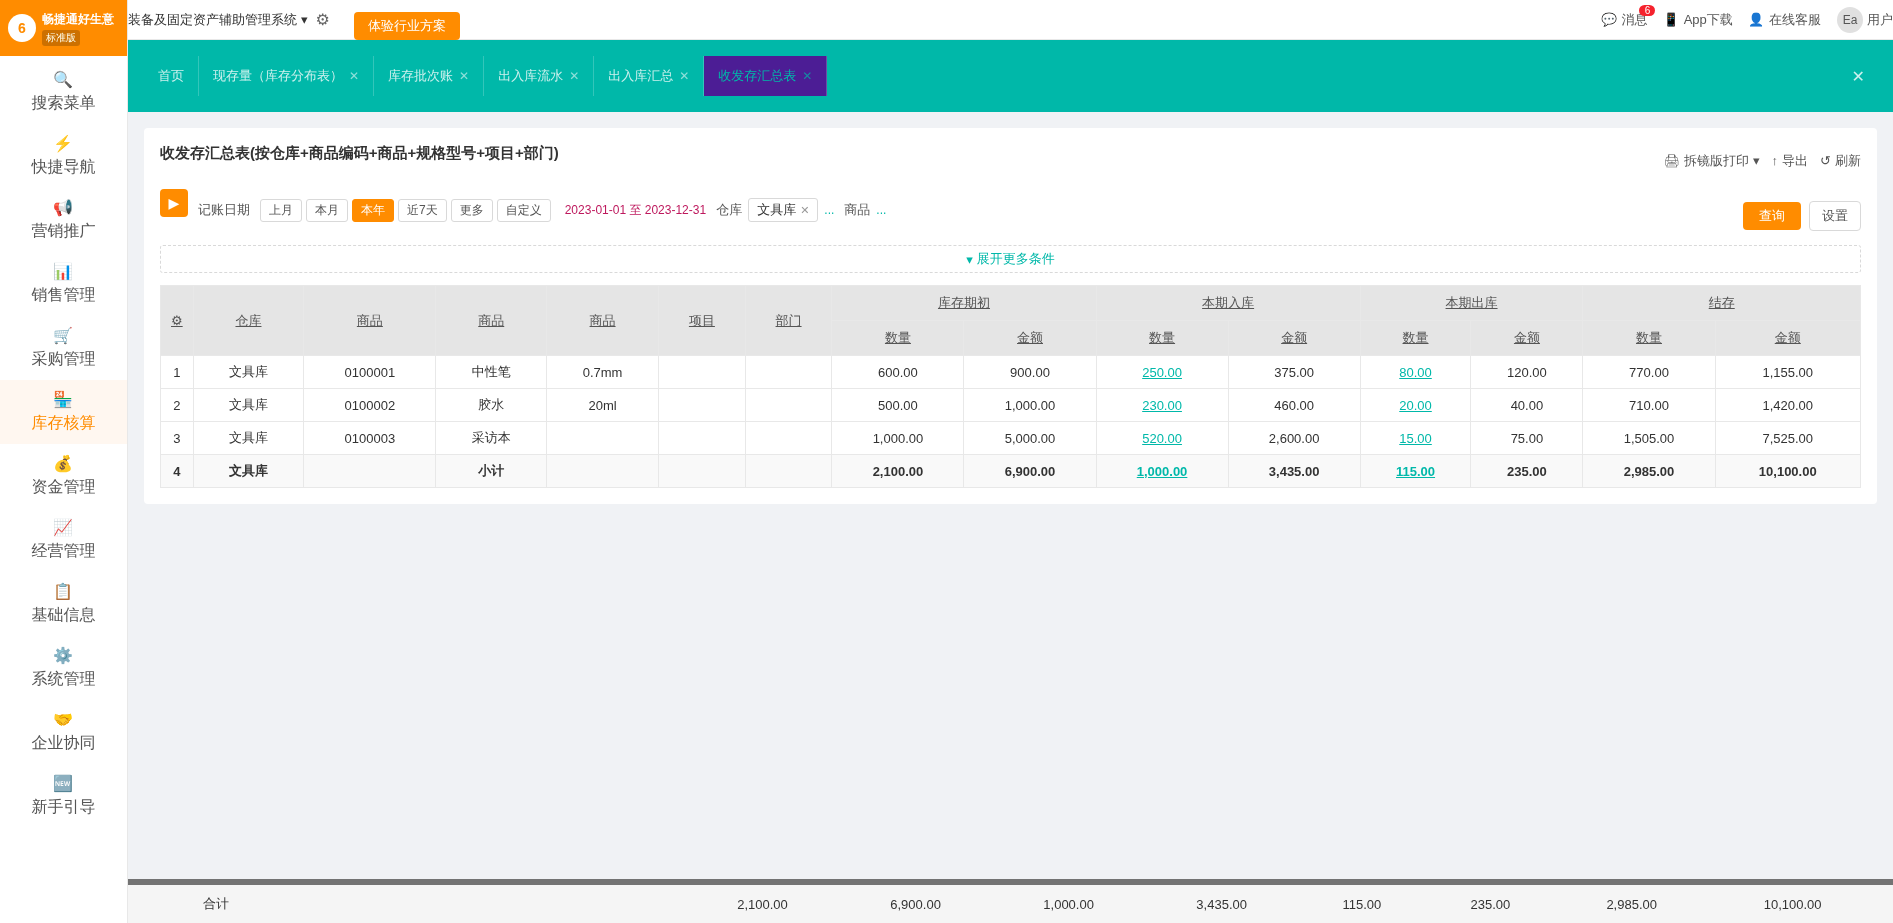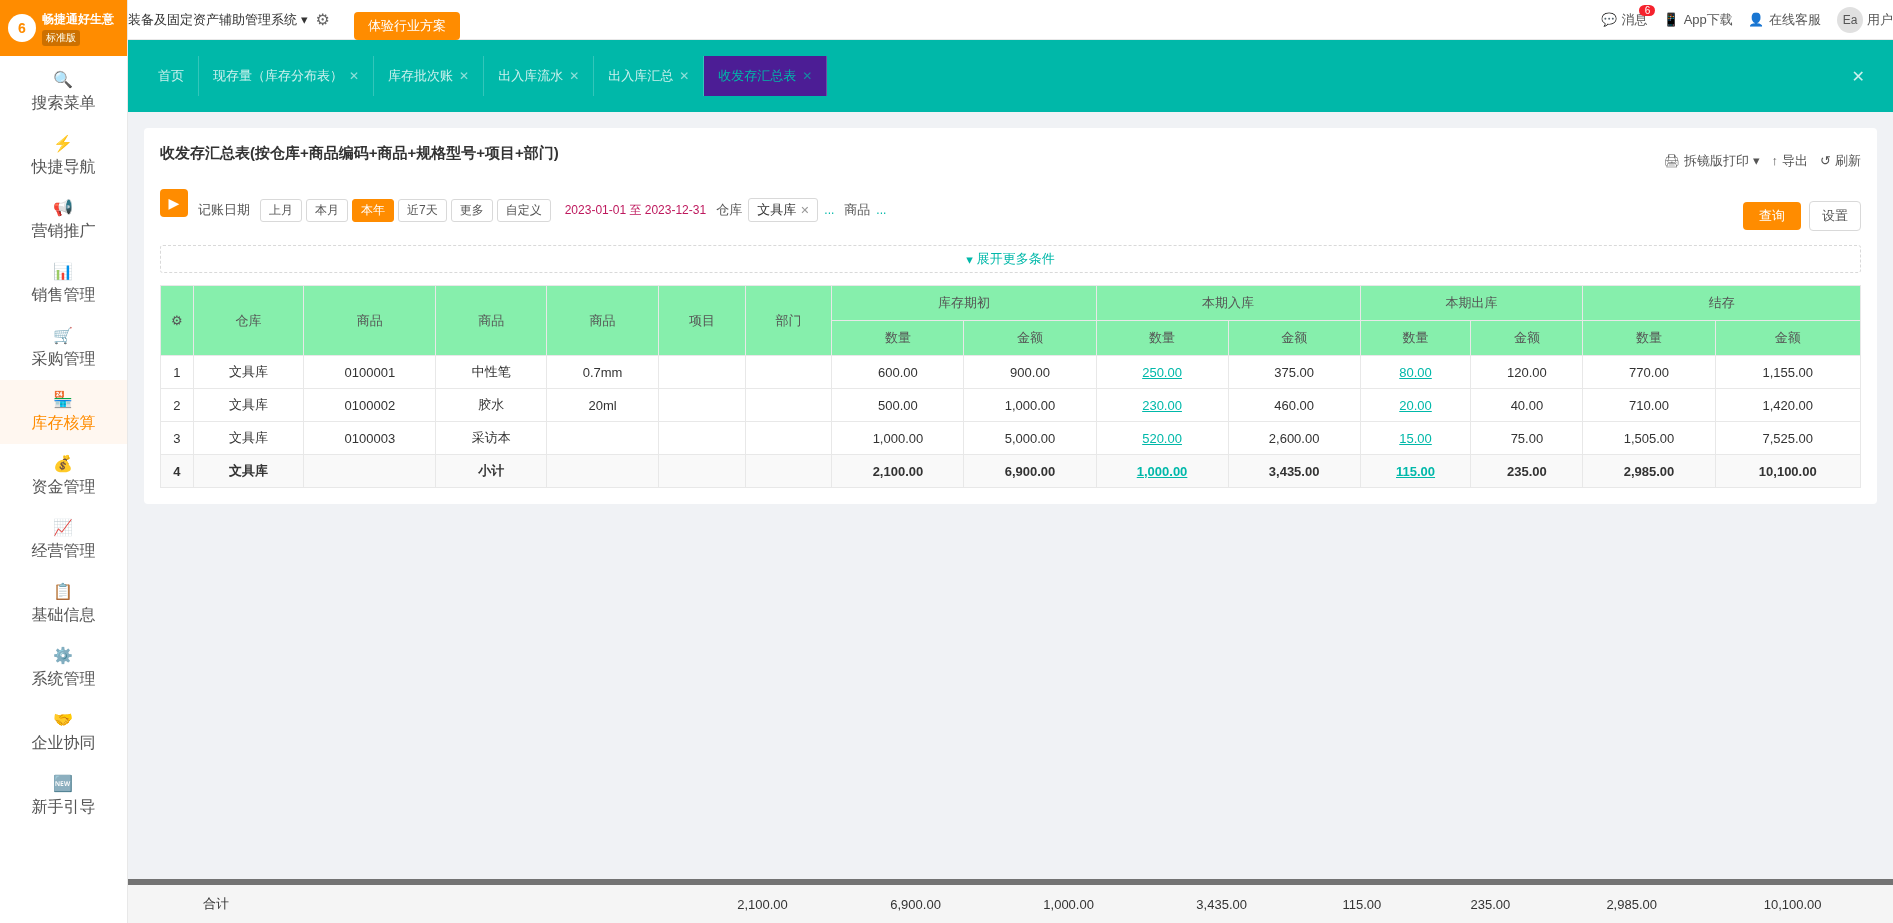--- a/index.html
+++ b/index.html
@@ -56,21 +56,21 @@
     .btn-query { background: #ff8c00; color: #fff; border: none; padding: 5px 16px; border-radius: 4px; cursor: pointer; font-size: 13px; }
     .btn-settings { background: #fff; color: #555; border: 1px solid #d9d9d9; padding: 5px 12px; border-radius: 4px; cursor: pointer; font-size: 13px; }
 
     .expand-more-bar { display: flex; align-items: center; justify-content: center; padding: 4px; cursor: pointer; color: #00b8a9; font-size: 12px; gap: 4px; border: 1px dashed #d9d9d9; border-radius: 3px; margin-bottom: 12px; }
     .btn-print { color: #555; cursor: pointer; font-size: 13px; display: flex; align-items: center; gap: 4px; }
     .btn-export { color: #555; cursor: pointer; font-size: 13px; display: flex; align-items: center; gap: 4px; }
     .btn-refresh { color: #555; cursor: pointer; font-size: 13px; display: flex; align-items: center; gap: 4px; }
 
     
     .data-table { width: 100%; border-collapse: collapse; font-size: 13px; }
-    .data-table th { background: #86efac; padding: 8px 10px; text-align: center; border: 1px solid #e8e8e8; color: #555; font-weight: 500; white-space: nowrap; }
+    .data-table th { background: #e5e5e5; padding: 8px 10px; text-align: center; border: 1px solid #e8e8e8; color: #555; font-weight: 500; white-space: nowrap; text-decoration: underline; }
     .data-table td { padding: 7px 10px; text-align: center; border: 1px solid #e8e8e8; color: #333; white-space: nowrap; }
     .data-table .subtotal-row td { font-weight: bold; background: #f9f9f9; }
     .data-table td.link-val { color: #00b8a9; text-decoration: underline; cursor: pointer; }
     .col-settings { width: 32px; cursor: pointer; }
     .th-group { text-align: center; }
 
     
     .page-footer { background: #f5f5f5; border-top: 6px solid #737373; padding: 6px 16px; display: flex; align-items: center; }
     .footer-table { width: 100%; border-collapse: collapse; font-size: 13px; }
     .footer-table td { padding: 4px 10px; text-align: center; color: #333; font-weight: 500; white-space: nowrap; }

